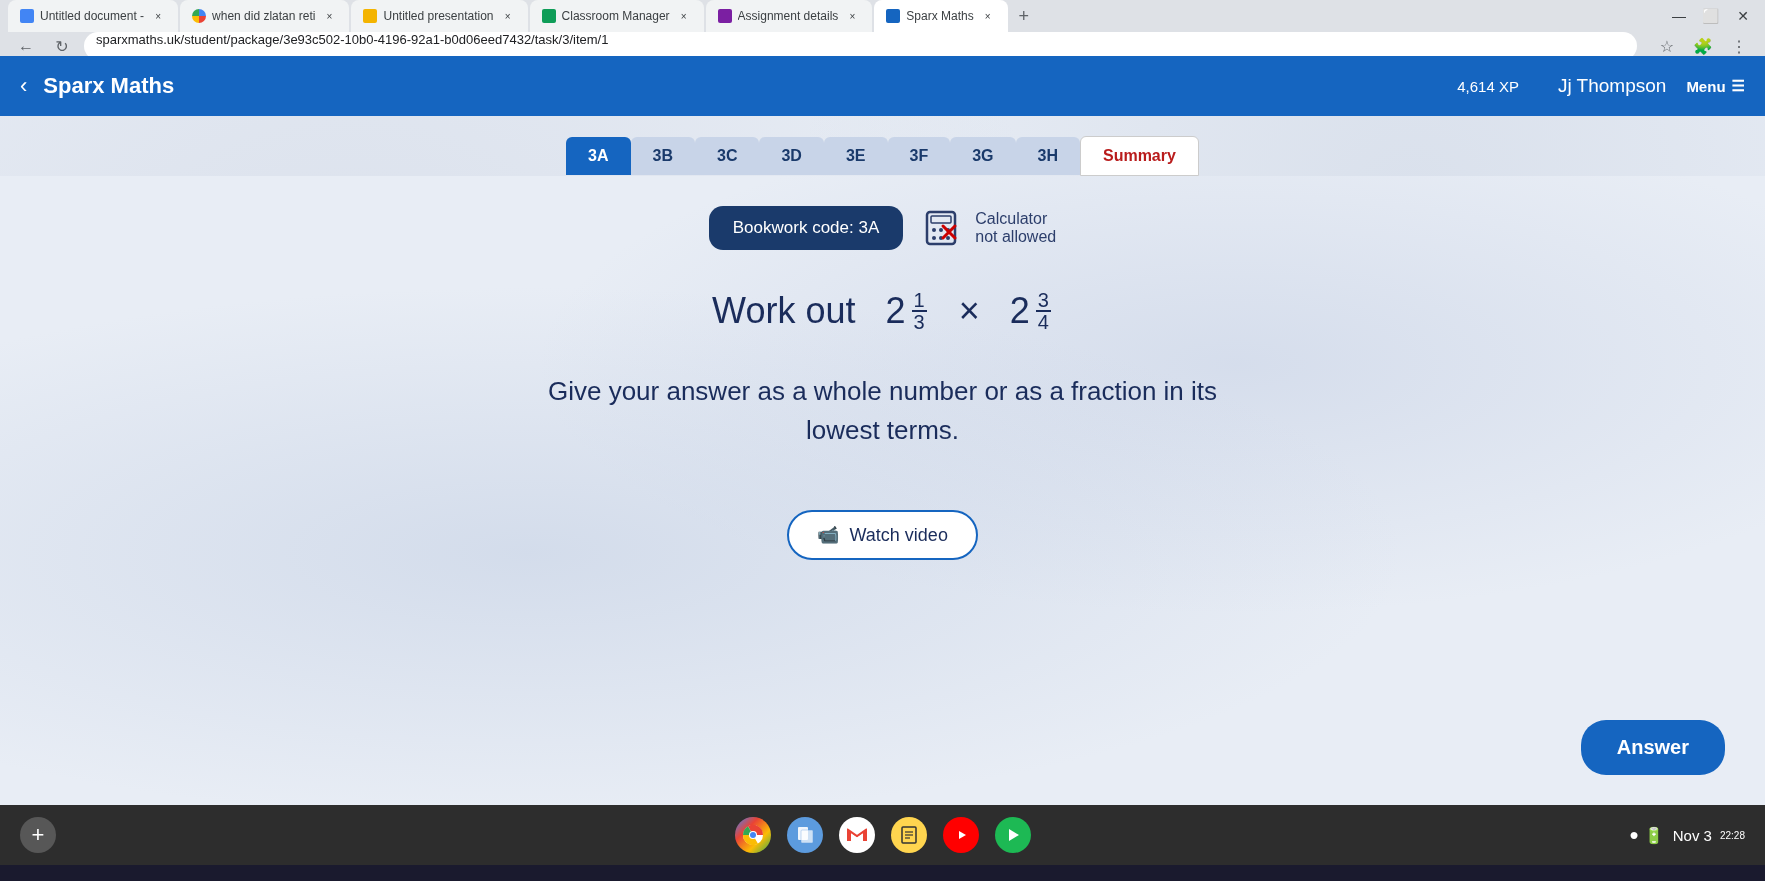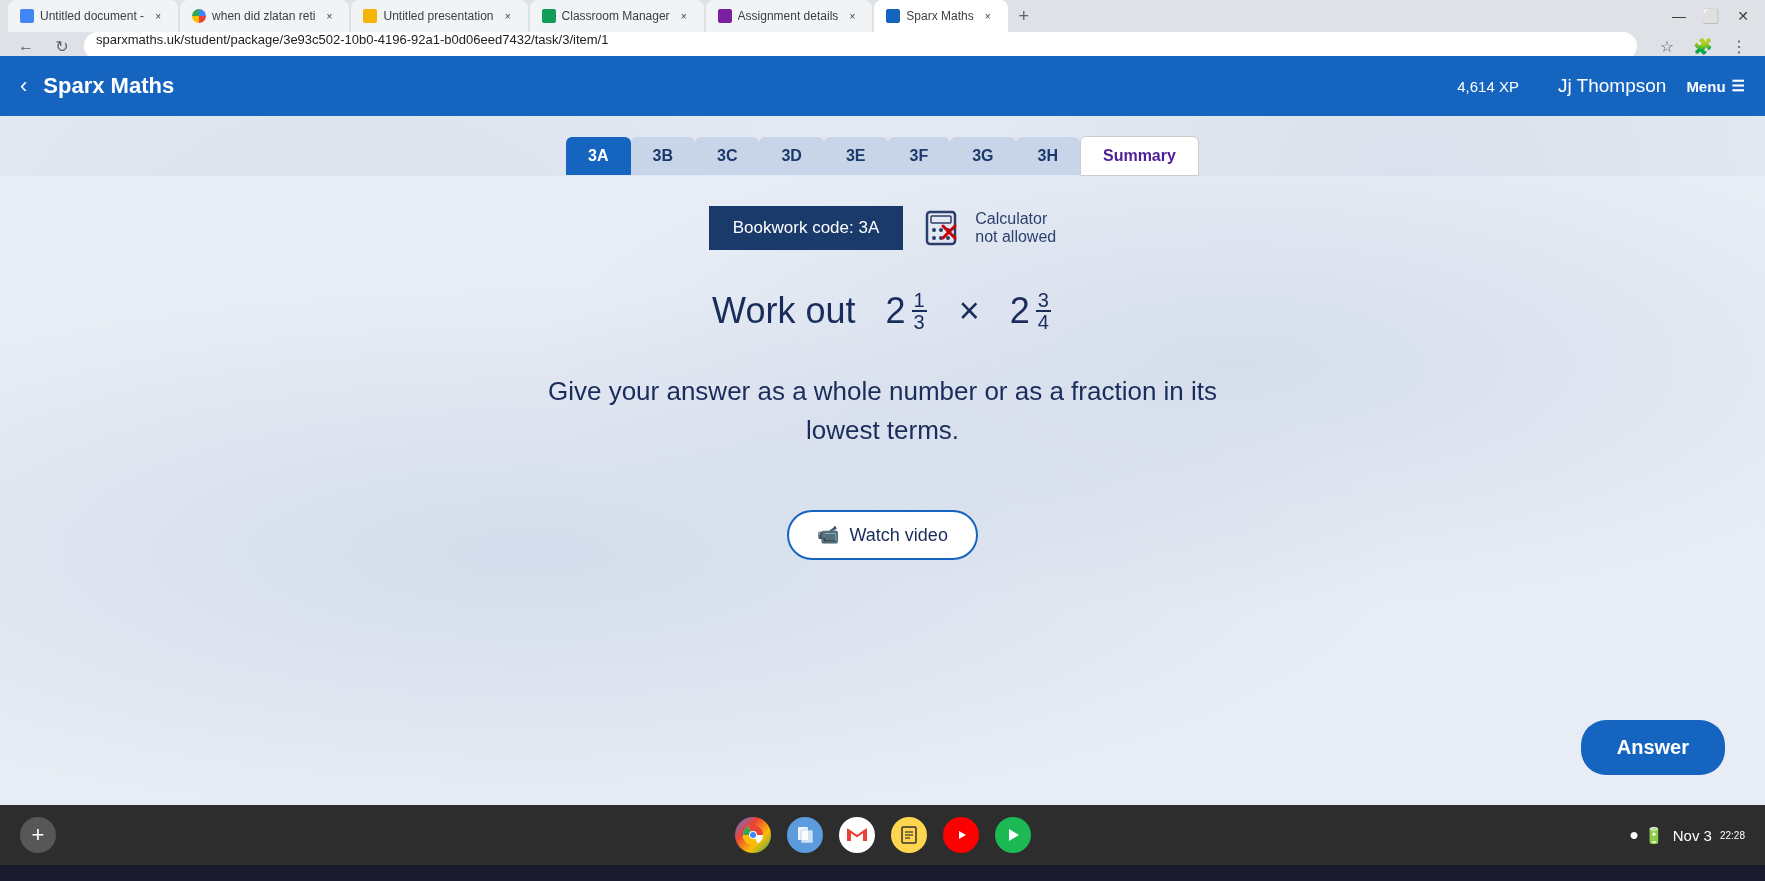--- a/index.html
+++ b/index.html
@@ -211,21 +211,21 @@
       background: #c8d4e8;
       color: #1a3a6b;
       border: none;
     }
     .task-tab.active {
       background: #1565c0;
       color: #fff;
     }
     .task-tab.summary {
       background: #fff;
-      color: #4c1d95;
+      color: #b91c1c;
       border: 1px solid #ccc;
     }
 
     
     .sparx-content {
       flex: 1;
       display: flex;
       flex-direction: column;
       align-items: center;
       padding: 30px 20px;
@@ -240,21 +240,21 @@
     .bookwork-row {
       display: flex;
       align-items: center;
       gap: 20px;
       margin-bottom: 40px;
     }
     .bookwork-code {
       background: #1a3a6b;
       color: #fff;
       padding: 12px 24px;
-      border-radius: 0;
+      border-radius: 14px;
       font-size: 17px;
       font-weight: 500;
     }
     .calculator-status {
       display: flex;
       align-items: center;
       gap: 16px;
       font-size: 16px;
       color: #2c3e6b;
     }

